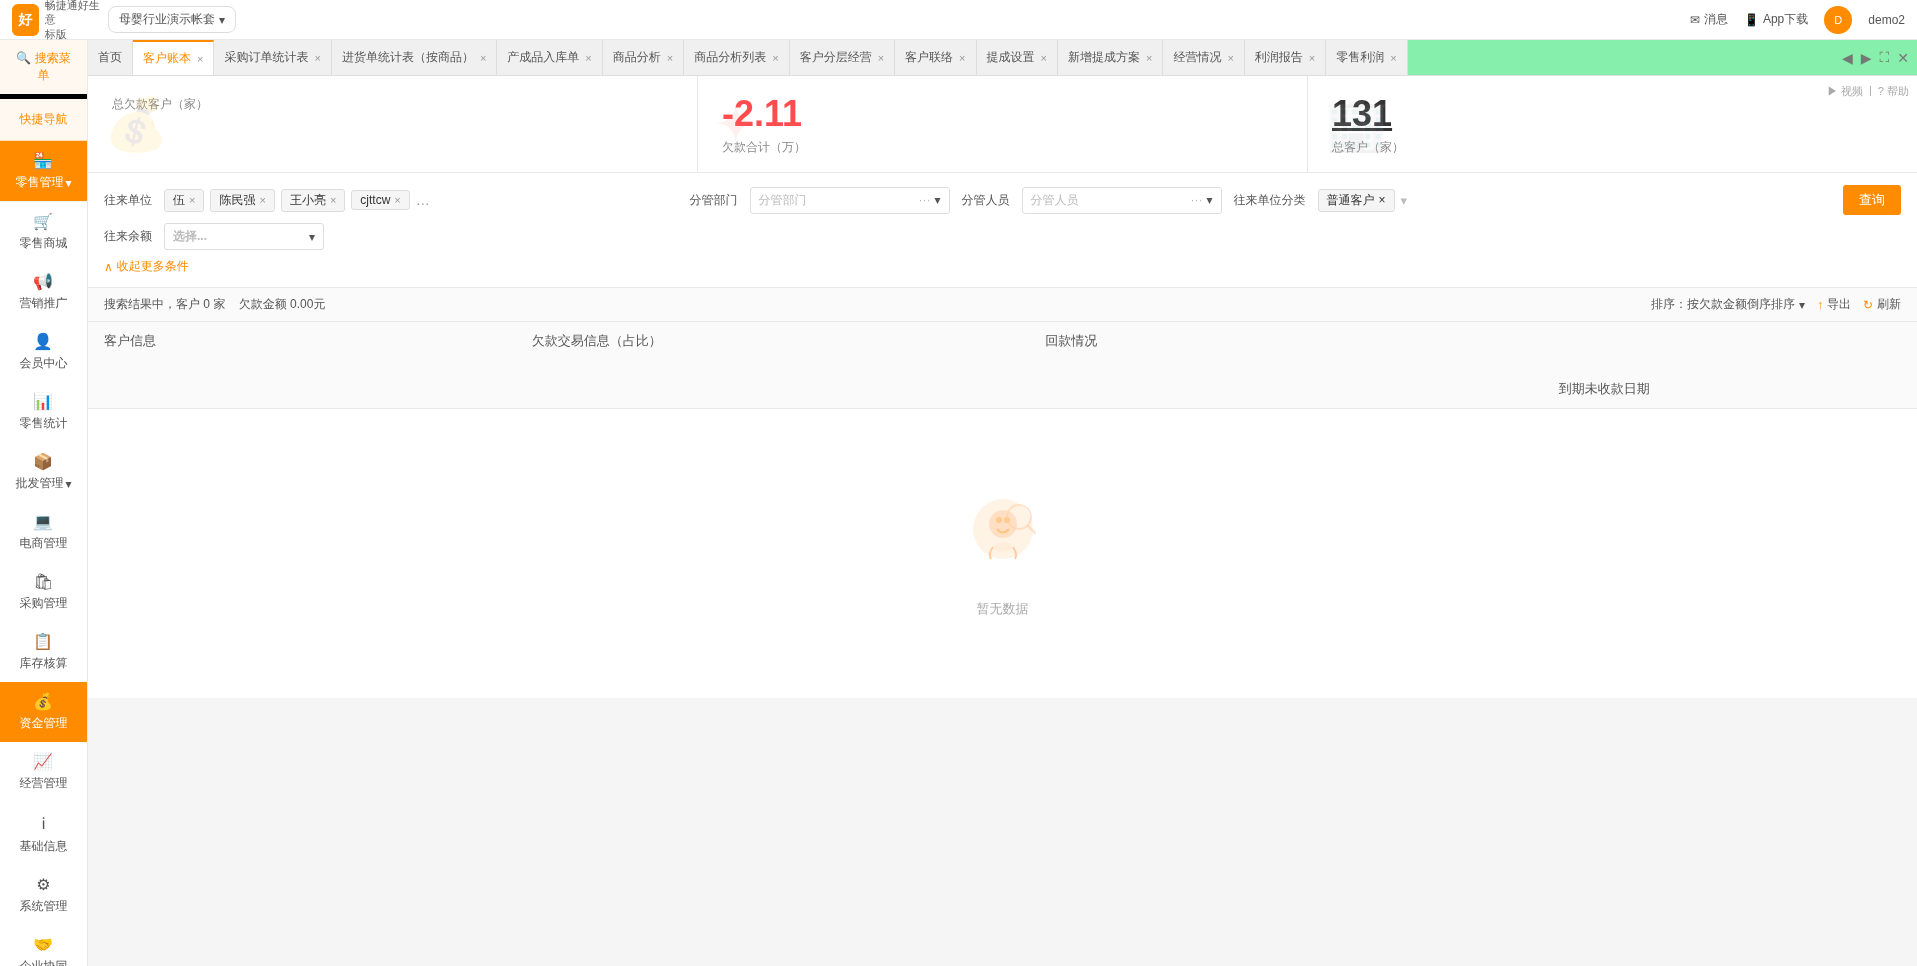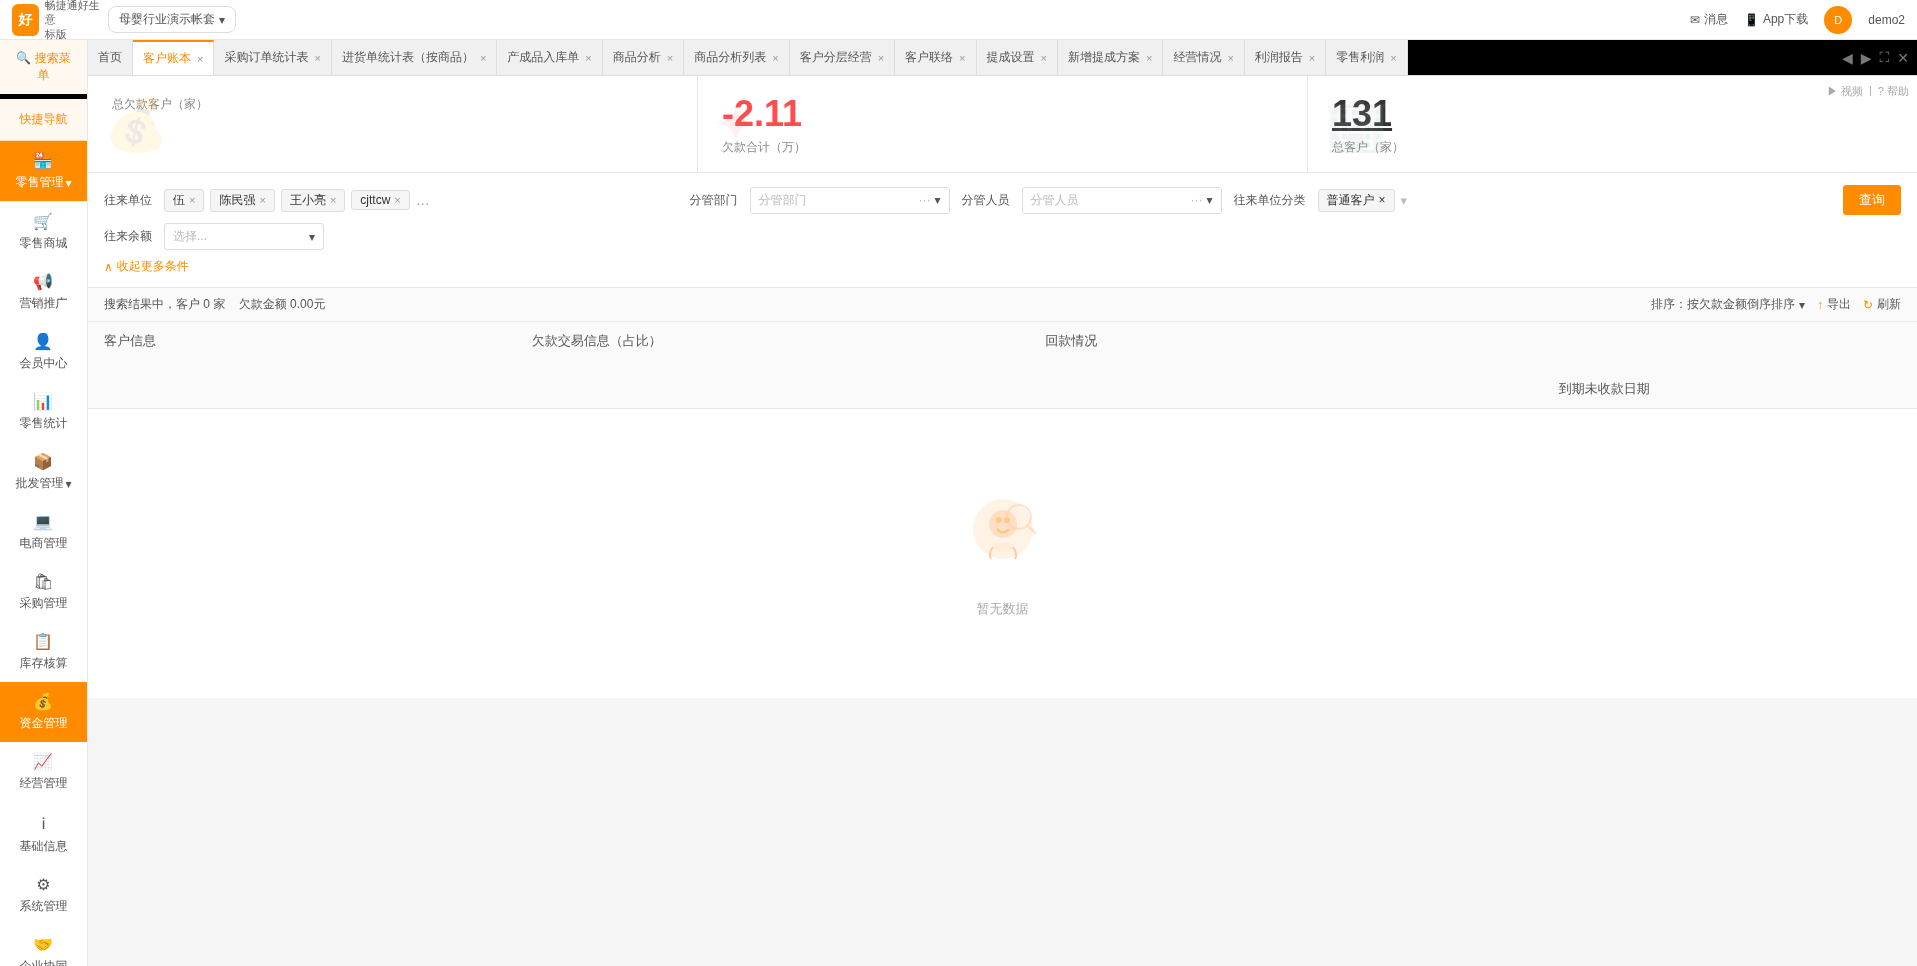--- a/index.html
+++ b/index.html
@@ -29,21 +29,21 @@
     .sidebar-item { display: flex; flex-direction: column; align-items: center; padding: 10px 4px; cursor: pointer; font-size: 12px; color: #555; gap: 4px; }
     .sidebar-item.active { background: #ff8c00; color: white; }
     .sidebar-item.active .sidebar-icon { color: white; }
     .sidebar-icon { font-size: 16px; }
     .sidebar-item-with-arrow { display: flex; align-items: center; justify-content: center; gap: 2px; }
 
     
     .content-area { flex: 1; display: flex; flex-direction: column; overflow: hidden; }
 
     
-    .tab-bar { height: 36px; background: #000000; display: flex; align-items: center; padding: 0 0; flex-shrink: 0; border-bottom: 1px solid #ddd; overflow-x: auto; white-space: nowrap; }
+    .tab-bar { height: 36px; background: #86efac; display: flex; align-items: center; padding: 0 0; flex-shrink: 0; border-bottom: 1px solid #ddd; overflow-x: auto; white-space: nowrap; }
     .tab-item { display: inline-flex; align-items: center; padding: 0 10px; height: 36px; font-size: 12px; cursor: pointer; border-right: 1px solid #ddd; color: #555; gap: 4px; background: #f0f0f0; flex-shrink: 0; }
     .tab-item.active { background: #fff; color: #ff8c00; border-top: 2px solid #ff8c00; }
     .tab-close { color: #999; font-size: 11px; cursor: pointer; margin-left: 2px; }
     .tab-controls { display: flex; align-items: center; margin-left: auto; padding: 0 6px; gap: 4px; flex-shrink: 0; }
     .tab-control-btn { cursor: pointer; color: #777; font-size: 14px; padding: 2px; }
 
     
     .page-content { flex: 1; overflow-y: auto; background: #f5f5f5; }
 
     
@@ -345,21 +345,21 @@
               <span class="tag-close">×</span>
             </div>
             <span style="color:#bbb;">▾</span>
           </div>
 
           <button class="search-btn">查询</button>
         </div>
         <div class="filter-row">
           <span class="filter-label">往来余额</span>
           <div class="filter-select" style="min-width:160px;">
-            <span style="color:#bbb;flex:1;">选择...</span>
+            <span style="color:#bbb;flex:1;font-weight:bold;">选择...</span>
             <span>▾</span>
           </div>
         </div>
         <div style="text-align:center;margin-top:4px;">
           <span class="filter-toggle">
             <span>∧</span>
             <span>收起更多条件</span>
           </span>
         </div>
       </div>

